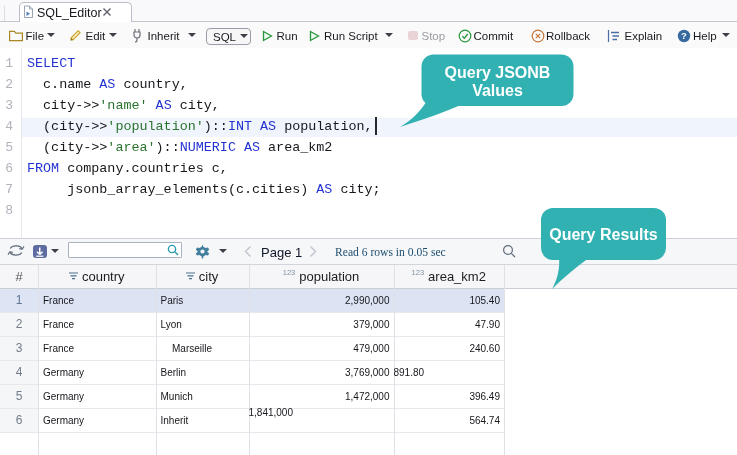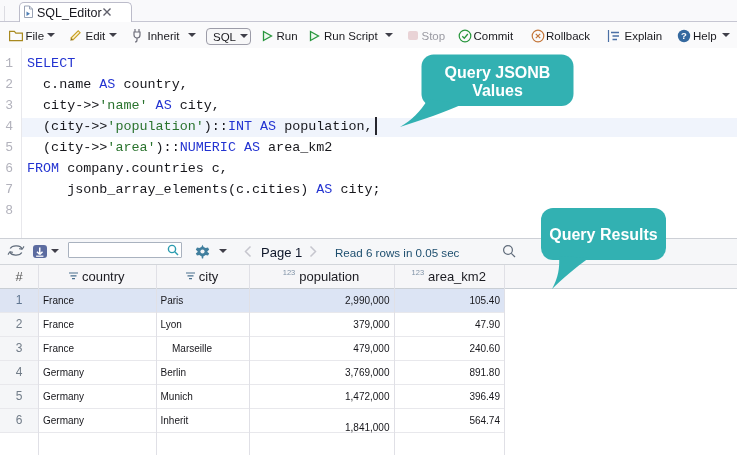--- a/index.html
+++ b/index.html
@@ -1,21 +1,21 @@
 <!DOCTYPE html>
 <html><head>
 <meta charset="utf-8">
 <style>
 *{margin:0;padding:0;box-sizing:border-box}
 html,body{width:737px;height:455px;overflow:hidden}
 body{position:relative;font-family:"Liberation Sans",sans-serif;background:#fff;}
 .abs{position:absolute}
 .ui{font-size:11.5px;color:#1a1a1f;line-height:14px}
 .caret{position:absolute;width:0;height:0;border-left:4px solid transparent;border-right:4px solid transparent;border-top:4.5px solid #3f3f49}
-.mono{font-family:Liberation Sans, sans-serif}
+.mono{font-family:Liberation Serif, serif}
 .kw{color:#2333d1}
 .str{color:#2a732e}
 .codeline{position:absolute;left:27px;white-space:pre;font-family:"Liberation Mono",monospace;font-size:13.4px;line-height:21px;color:#17171c;height:21px}
 .lnum{position:absolute;left:0;width:13px;text-align:right;font-family:"Liberation Mono",monospace;font-size:13px;line-height:21px;color:#b2b2bc;height:21px}
 .cell{position:absolute;font-size:10px;color:#17171c;line-height:23.5px;height:23.5px;white-space:nowrap}
 .gut{position:absolute;left:0;width:38px;background:#f5f6f8;text-align:center;font-size:12px;color:#717c88;line-height:23.5px;height:23.5px}
 .hline{position:absolute;height:1px;background:#e8e8ec}
 .vline{position:absolute;width:1px;background:#e0e0e6}
 .hdr{position:absolute;top:264.5px;height:23px;display:flex;align-items:center;justify-content:center;font-size:13px;color:#1c1c22;gap:4px}
 .n123{font-size:7.5px;color:#7f92a6;position:relative;top:-3.5px}
@@ -197,30 +197,30 @@
 <div class="cell" style="left:393.5px;top:312.5px;width:106.5px;text-align:right">47.90</div>
 
 <div class="cell" style="left:43px;top:336.5px">France</div>
 <div class="cell" style="left:172px;top:336.5px">Marseille</div>
 <div class="cell" style="left:248.5px;top:336.5px;width:141px;text-align:right">479,000</div>
 <div class="cell" style="left:393.5px;top:336.5px;width:106.5px;text-align:right">240.60</div>
 
 <div class="cell" style="left:43px;top:360.5px">Germany</div>
 <div class="cell" style="left:160.5px;top:360.5px">Berlin</div>
 <div class="cell" style="left:248.5px;top:360.5px;width:141px;text-align:right">3,769,000</div>
-<div class="cell" style="left:393.5px;top:360.5px;width:106.5px;text-align:right">891.80</div>
+<div class="cell" style="left:393.5px;top:360.5px;width:106.5px;text-align:left">891.80</div>
 
 <div class="cell" style="left:43px;top:384.5px">Germany</div>
 <div class="cell" style="left:160.5px;top:384.5px">Munich</div>
 <div class="cell" style="left:248.5px;top:384.5px;width:141px;text-align:right">1,472,000</div>
 <div class="cell" style="left:393.5px;top:384.5px;width:106.5px;text-align:right">396.49</div>
 
 <div class="cell" style="left:43px;top:408.5px">Germany</div>
 <div class="cell" style="left:160.5px;top:408.5px">Inherit</div>
-<div class="cell" style="left:248.5px;top:416px;width:141px;text-align:right">1,841,000</div>
+<div class="cell" style="left:248.5px;top:401px;width:141px;text-align:left">1,841,000</div>
 <div class="cell" style="left:393.5px;top:408.5px;width:106.5px;text-align:right">564.74</div>
 
 <svg class="abs" style="left:0;top:0;z-index:10;pointer-events:none" width="737" height="455" viewBox="0 0 737 455">
   <rect x="421.5" y="54.5" width="152" height="51.5" rx="12" fill="#32b1b2"></rect>
   <path d="M428,99 C420,112 412,120 400,127 C422,120 445,112 463,104 Z" fill="#32b1b2"></path>
   <text x="497.5" y="77.5" text-anchor="middle" font-family="Liberation Sans" font-size="16" font-weight="bold" fill="#fff">Query JSONB</text>
   <text x="497.5" y="96" text-anchor="middle" font-family="Liberation Sans" font-size="16" font-weight="bold" fill="#fff">Values</text>
 
   <rect x="541" y="208" width="125" height="52" rx="12" fill="#32b1b2"></rect>
   <path d="M559,256 C560,268 558,278 552,289 C562,279 576,267 589,258 Z" fill="#32b1b2"></path>

